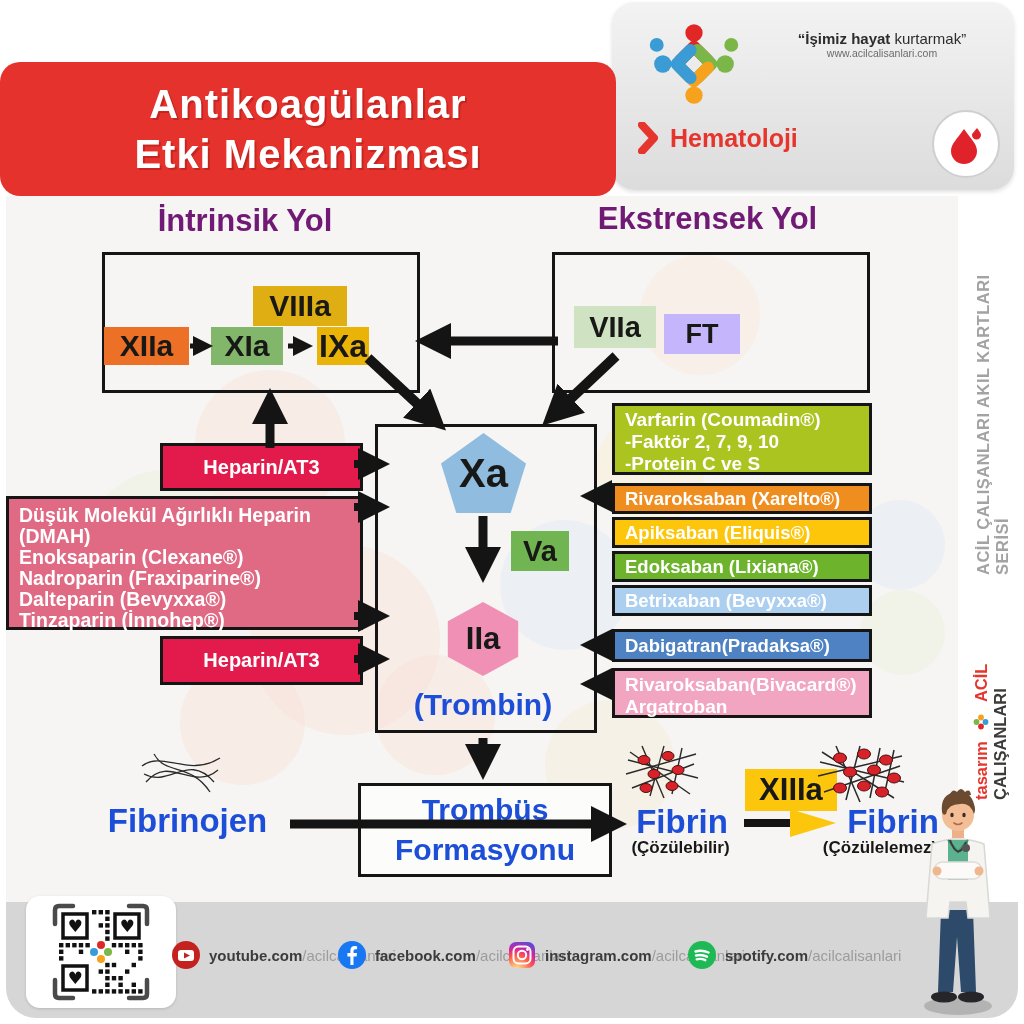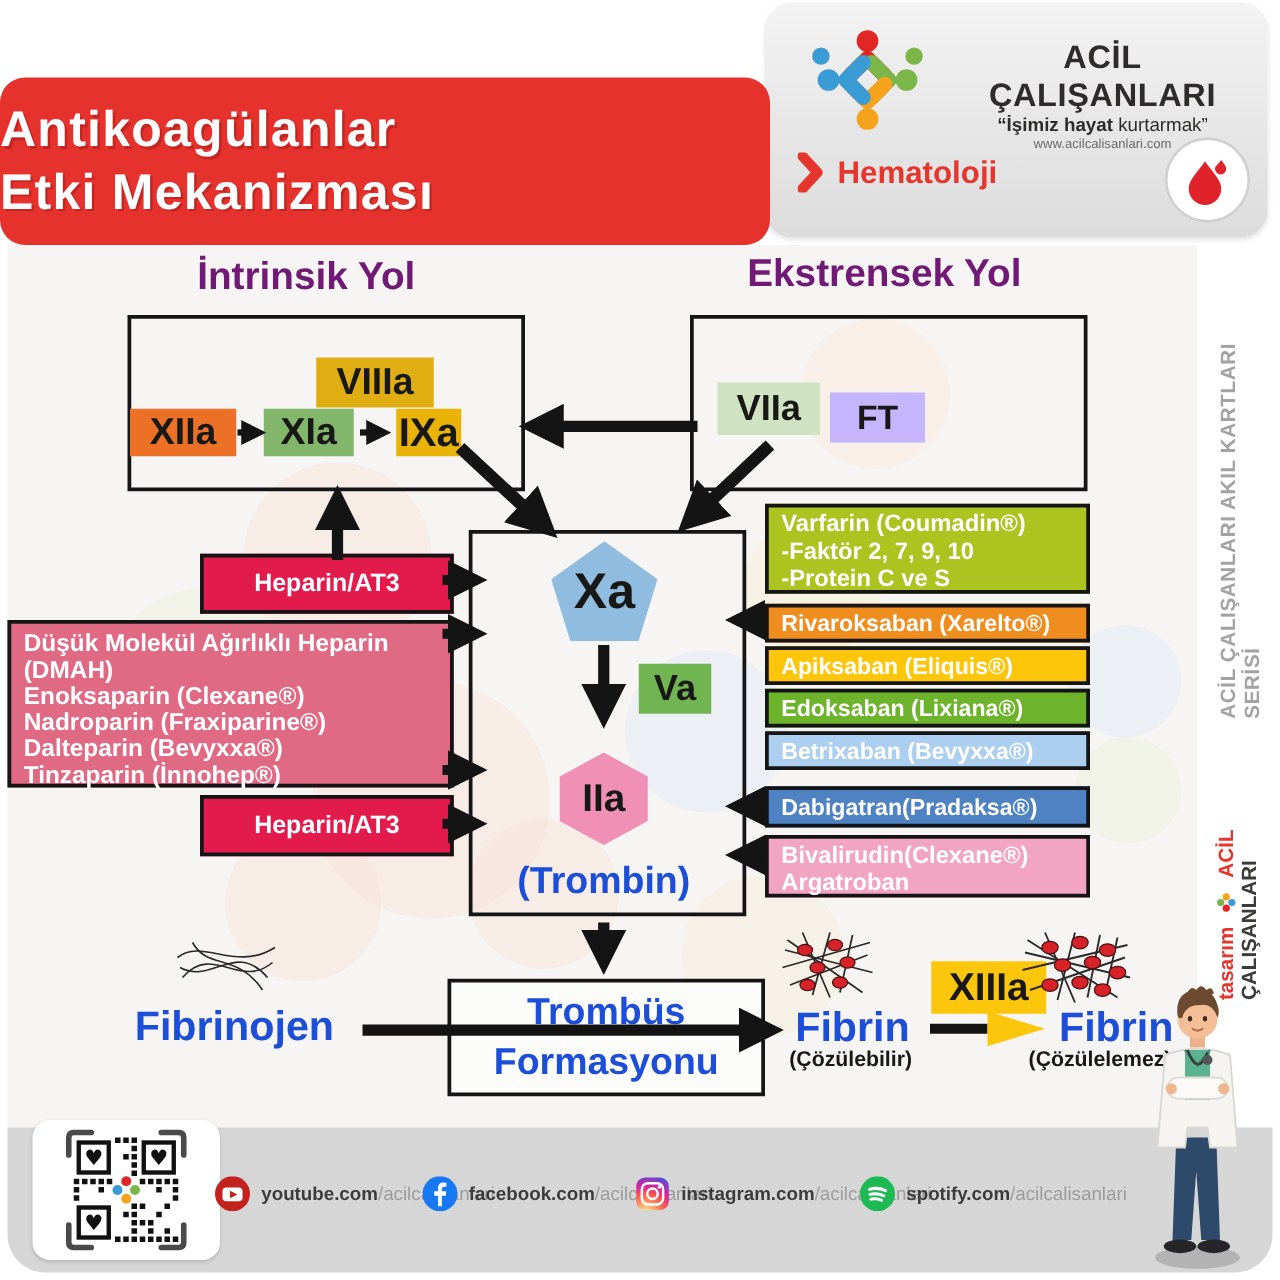--- a/index.html
+++ b/index.html
@@ -4,21 +4,21 @@
 <style>
   html,body{margin:0;padding:0;background:#ffffff;}
   #page{position:relative;width:1024px;height:1024px;background:#fff;overflow:hidden;
         font-family:"Liberation Sans","DejaVu Sans",sans-serif;}
   .abs{position:absolute;}
   .blob{position:absolute;border-radius:50%;z-index:1;}
   
   #brandcard{left:612px;top:2px;width:402px;height:188px;border-radius:22px;
              background:linear-gradient(#f3f3f3,#dcdcdc);box-shadow:0 2px 4px rgba(0,0,0,.12);z-index:2;}
   #banner{left:0;top:62px;width:616px;height:134px;background:#e6322d;border-radius:20px;
-          display:flex;flex-direction:column;justify-content:center;align-items:flex-start;z-index:3;}
+          display:flex;flex-direction:column;justify-content:center;align-items:center;z-index:3;}
   #banner div{color:#fff;font-weight:700;font-size:40px;line-height:50px;letter-spacing:1px;
           text-shadow:2px 2px 0 rgba(90,0,0,.25);}
   .brandname{font-weight:700;font-size:26px;color:#2d2c2b;letter-spacing:.5px;}
   .tagline{font-size:15px;color:#2d2c2b;}
   .tagline b{font-weight:700;}
   .brandurl{font-size:10.5px;color:#6b6b6b;}
   .hema{color:#e6352c;font-weight:700;font-size:25px;}
   
   #mainbg{left:6px;top:196px;width:952px;height:706px;background:#f6f5f3;z-index:0;}
   #footer{left:6px;top:902px;width:1012px;height:116px;background:#d6d6d6;border-radius:0 0 30px 30px;z-index:2;}
@@ -79,21 +79,20 @@
           </g>
         <g transform="rotate(270)">
             <circle cx="0" cy="-36" r="10" fill="#3a9bd5" stroke="none"></circle>
             <path d="M-16,-4 L0,-20 L16,-4" stroke="#3a9bd5" stroke-width="14"></path>
           </g>
         <circle cx="-43" cy="-22" r="8" fill="#3a9bd5" stroke="none"></circle>
         <circle cx="43" cy="-22" r="8" fill="#7ab648" stroke="none"></circle>
       </g>
     </svg>
     <div class="abs" style="left:145px;top:28px;width:250px;text-align:center">
-      <div class="brandname">ACİL ÇALIŞANLARI</div>
       <div class="tagline"><b>“İşimiz </b><b>hayat</b><span> kurtarmak”</span></div>
       <div class="brandurl">www.acilcalisanlari.com</div>
     </div>
     <svg class="abs" style="left:26px;top:120px" width="22" height="32" viewBox="0 0 22 32">
       <path d="M4,3 L16,16 L4,29" stroke="#e6352c" stroke-width="8" stroke-linecap="round" stroke-linejoin="round" fill="none"></path>
     </svg>
     <div class="abs hema" style="left:58px;top:122px">Hematoloji</div>
     <div class="abs" style="left:320px;top:108px;width:64px;height:64px;border-radius:50%;background:#fff;border:2px solid #cfcfcf;display:flex;align-items:center;justify-content:center">
       <svg width="38" height="44" viewBox="-19 -24 38 44">
         <path d="M-2,-17 C5,-7 11,-2 11,5 A13,13 0 1,1 -15,5 C-15,-2 -9,-7 -2,-17 Z" fill="#e0232b"></path>
@@ -142,21 +141,21 @@
     <div class="drugline">Varfarin (Coumadin®)</div>
     <div class="drugline">-Faktör 2, 7, 9, 10</div>
     <div class="drugline">-Protein C ve S</div>
   </div>
   <div class="abs drugbox singleline" style="left:612px;top:483px;width:260px;height:31px;background:#ef8d1f">Rivaroksaban (Xarelto®)</div>
   <div class="abs drugbox singleline" style="left:612px;top:517px;width:260px;height:31px;background:#fdc60b">Apiksaban (Eliquis®)</div>
   <div class="abs drugbox singleline" style="left:612px;top:551px;width:260px;height:31px;background:#6eb32c">Edoksaban (Lixiana®)</div>
   <div class="abs drugbox singleline" style="left:612px;top:585px;width:260px;height:31px;background:#accff0">Betrixaban (Bevyxxa®)</div>
   <div class="abs drugbox singleline" style="left:612px;top:629px;width:260px;height:33px;background:#4e82c2">Dabigatran(Pradaksa®)</div>
   <div class="abs drugbox" style="left:612px;top:668px;width:260px;height:50px;background:#f2a5c1;padding-top:3px">
-    <div class="drugline">Bivalirudin(Clexane®)</div>
+    <div class="drugline">Rivaroksaban(Bivacard®)</div>
     <div class="drugline">Argatroban</div>
   </div>
 
   <svg class="abs" style="left:140px;top:748px;z-index:3" width="82" height="54" viewBox="0 0 82 54">
     <g stroke="#2a2a2a" stroke-width="1.3" fill="none">
       <path d="M2,18 C22,2 48,30 80,10"></path>
       <path d="M6,34 C30,6 52,44 78,22"></path>
       <path d="M14,6 C26,28 50,14 70,44"></path>
       <path d="M4,26 C30,40 48,4 74,34"></path>
     </g>

